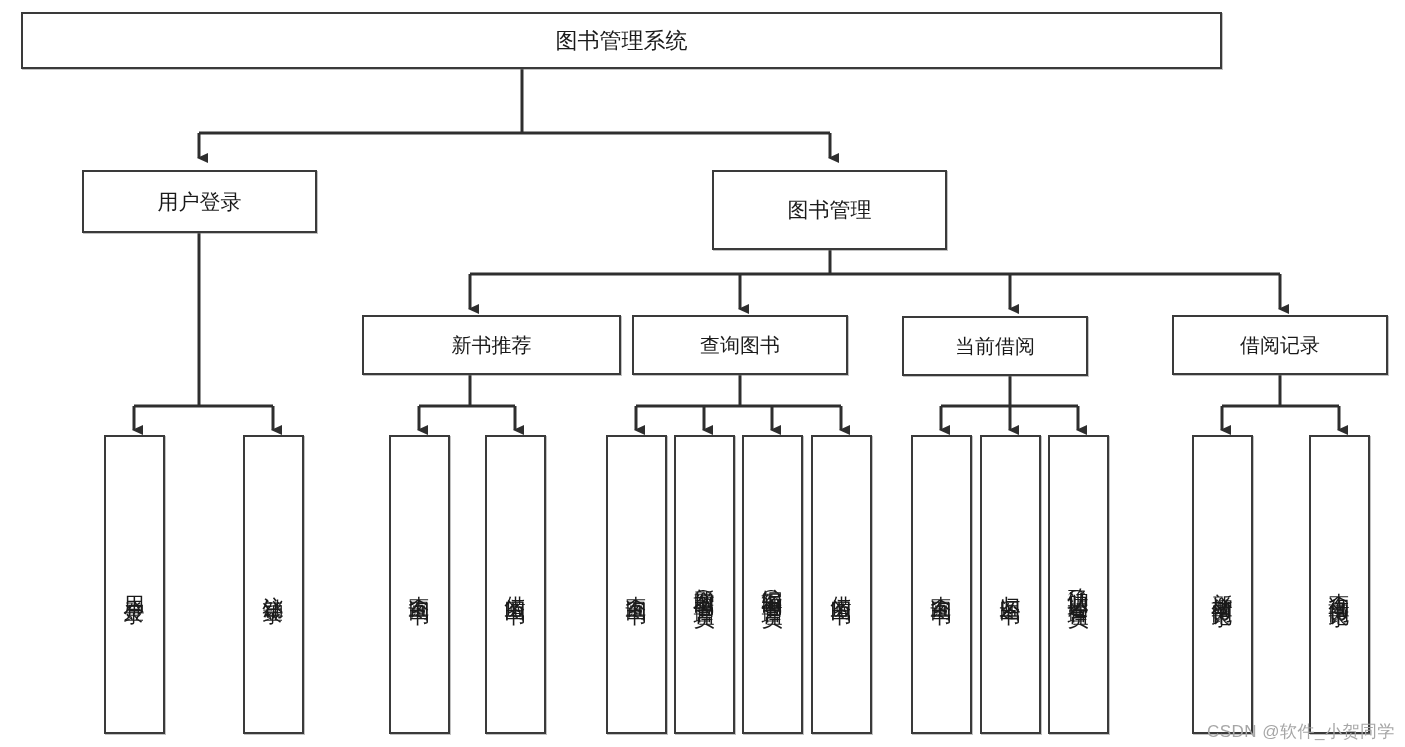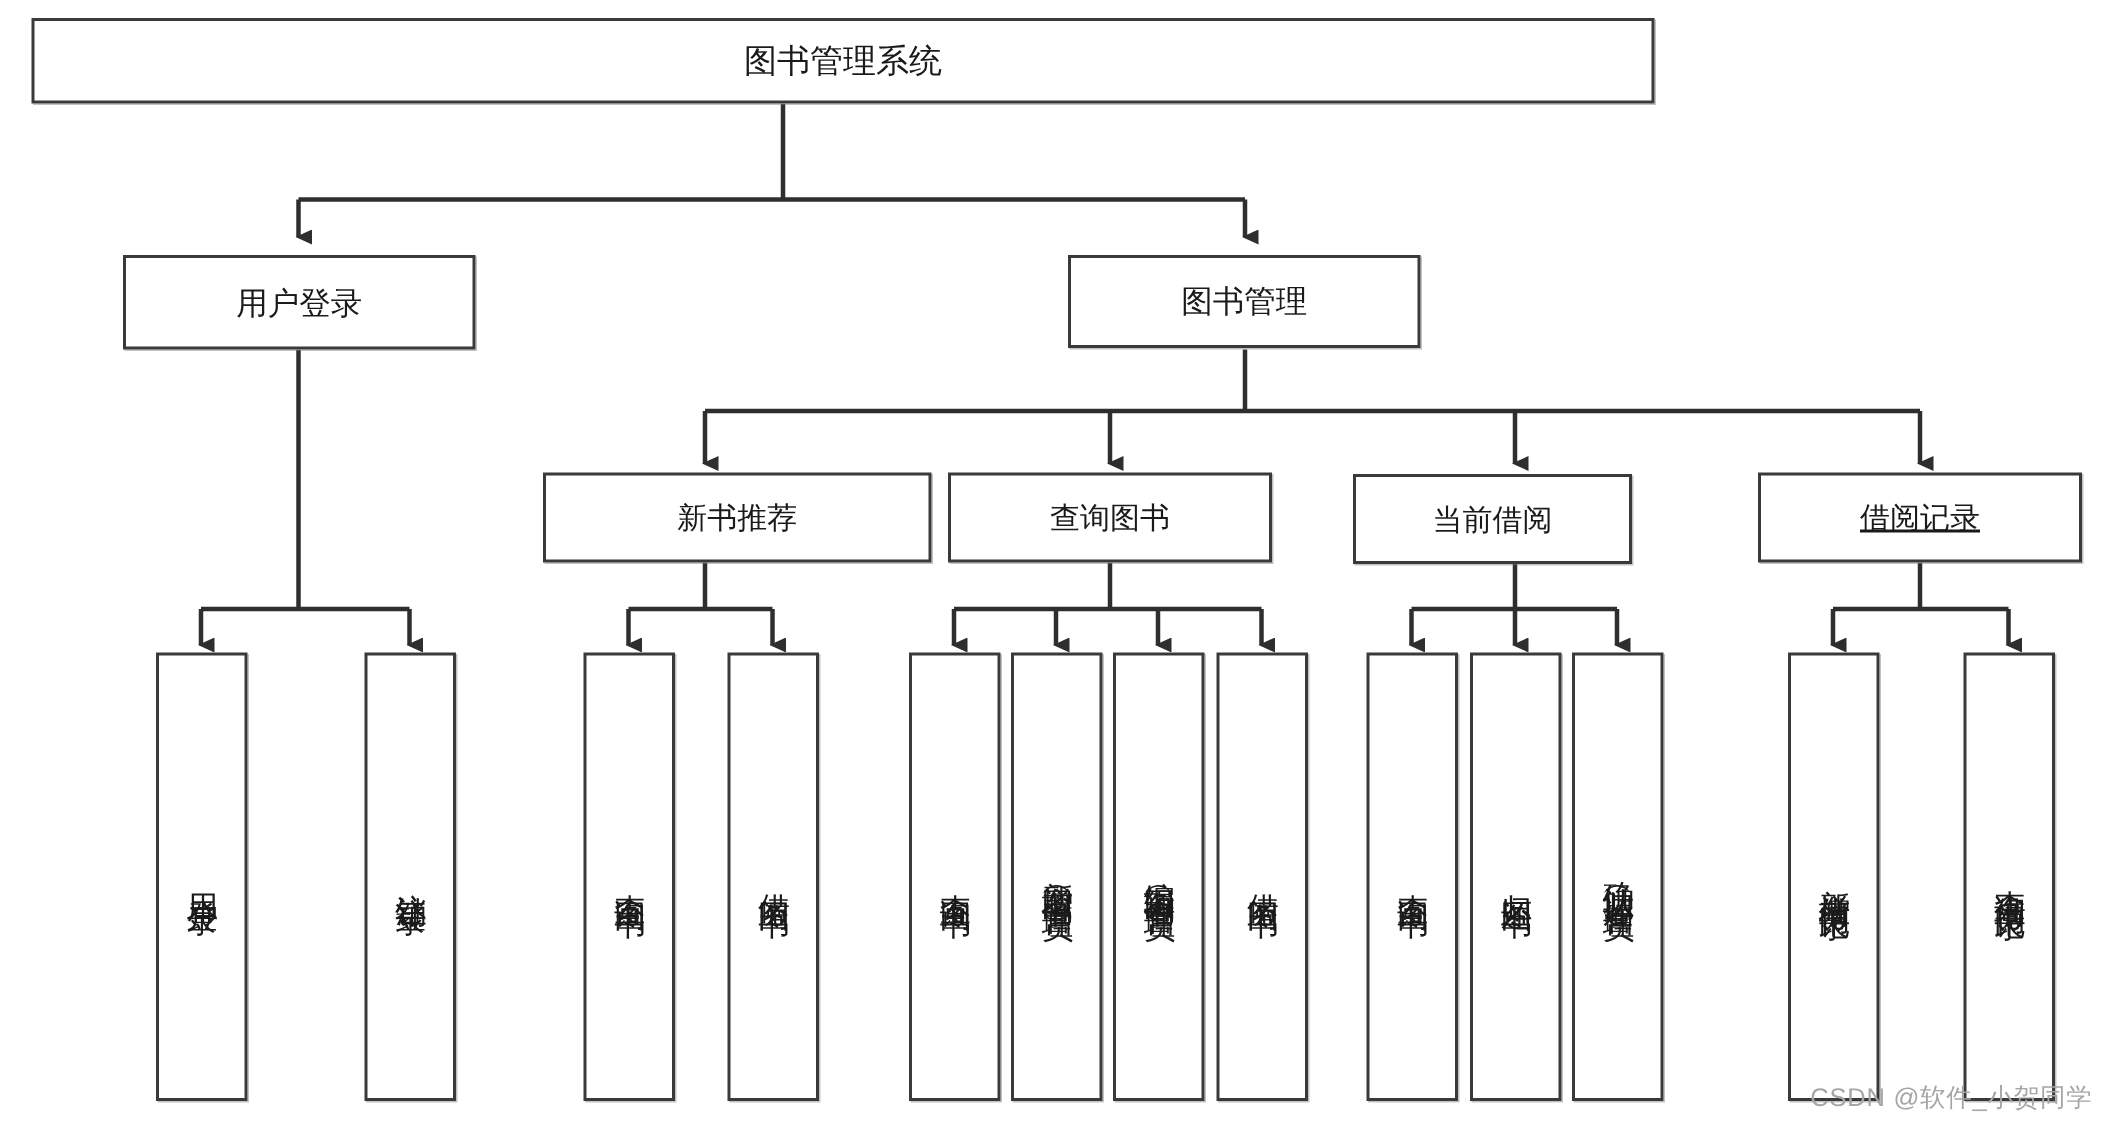--- a/index.html
+++ b/index.html
@@ -122,41 +122,41 @@
     <path class="wire" d="M941,406 L941,430" marker-end="url(#ah)"></path>
     <path class="wire" d="M1010,406 L1010,430" marker-end="url(#ah)"></path>
     <path class="wire" d="M1078,406 L1078,430" marker-end="url(#ah)"></path>
 
     <path class="wire" d="M1280,375 L1280,406"></path>
     <path class="wire" d="M1222,406 L1339,406"></path>
     <path class="wire" d="M1222,406 L1222,430" marker-end="url(#ah)"></path>
     <path class="wire" d="M1339,406 L1339,430" marker-end="url(#ah)"></path>
   </svg>
 
-  <div class="node root" style="left:21px; top:12px; width:1082px; height:57px;">
+  <div class="node root" style="left:21px; top:12px; width:1201px; height:57px;">
     <span>图书管理系统</span>
   </div>
 
   <div class="node lvl2" style="left:82px; top:170px; width:235px; height:63px;">
     <span>用户登录</span>
   </div>
-  <div class="node lvl2" style="left:712px; top:170px; width:235px; height:62px;">
+  <div class="node lvl2" style="left:712px; top:170px; width:235px; height:80px;">
     <span>图书管理</span>
   </div>
 
   <div class="node lvl3" style="left:362px; top:315px; width:259px; height:60px;">
     <span>新书推荐</span>
   </div>
   <div class="node lvl3" style="left:632px; top:315px; width:216px; height:60px;">
     <span>查询图书</span>
   </div>
   <div class="node lvl3" style="left:902px; top:316px; width:186px; height:60px;">
     <span>当前借阅</span>
   </div>
-  <div class="node lvl3" style="left:1172px; top:315px; width:216px; height:60px;text-decoration:underline;">
+  <div class="node lvl3" style="left:1172px; top:315px; width:216px; height:60px;">
     <span>借阅记录</span>
   </div>
 
   <div class="node leaf" style="left:104px; top:435px; width:61px; height:299px;">
     <span class="leaf-text">用户登录</span>
   </div>
   <div class="node leaf" style="left:243px; top:435px; width:61px; height:299px;">
     <span class="leaf-text">注销登录</span>
   </div>
 

